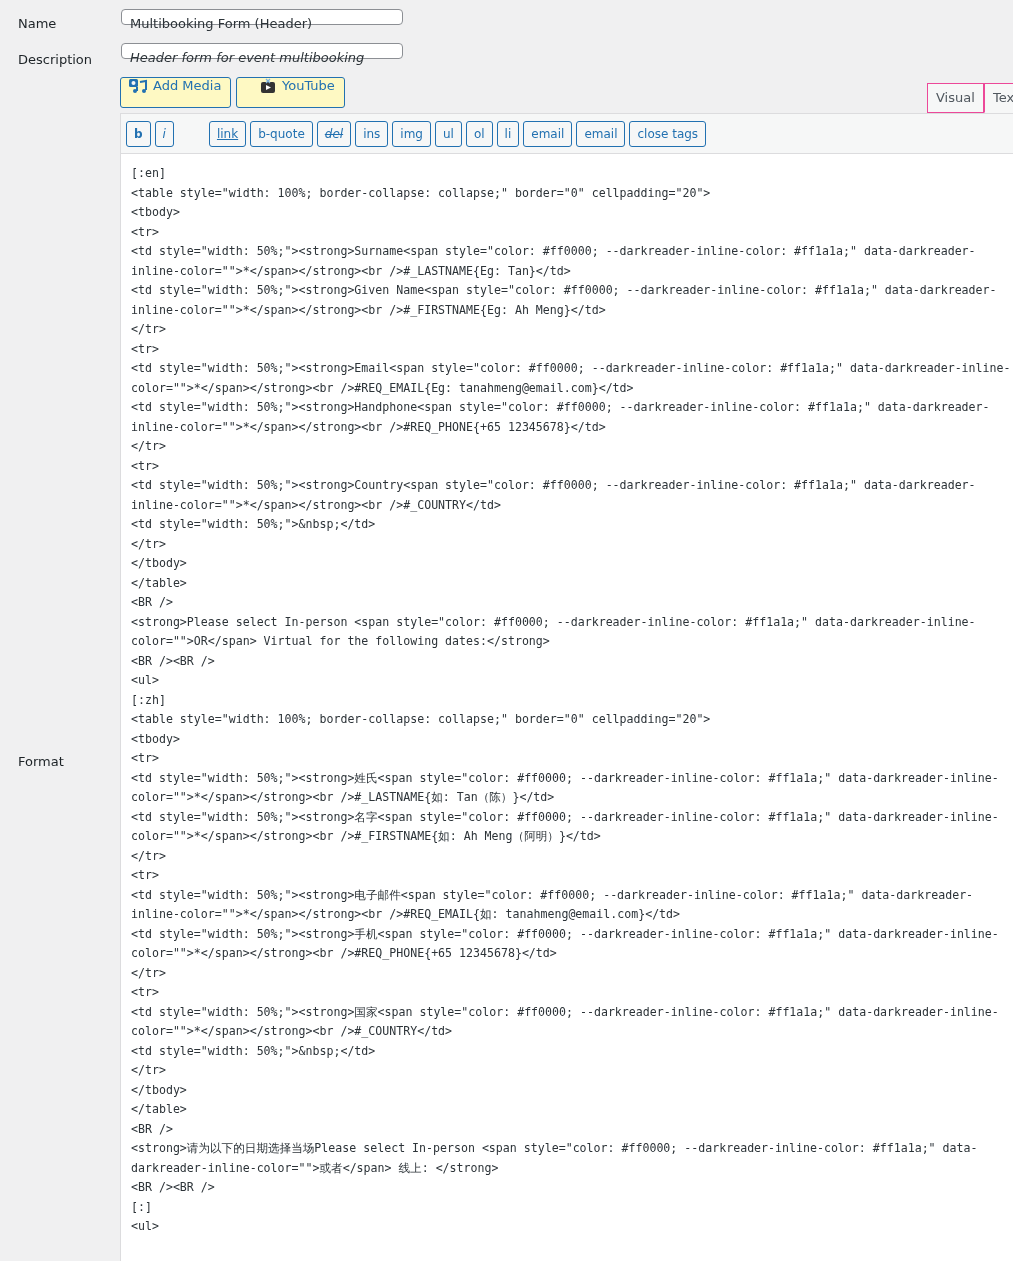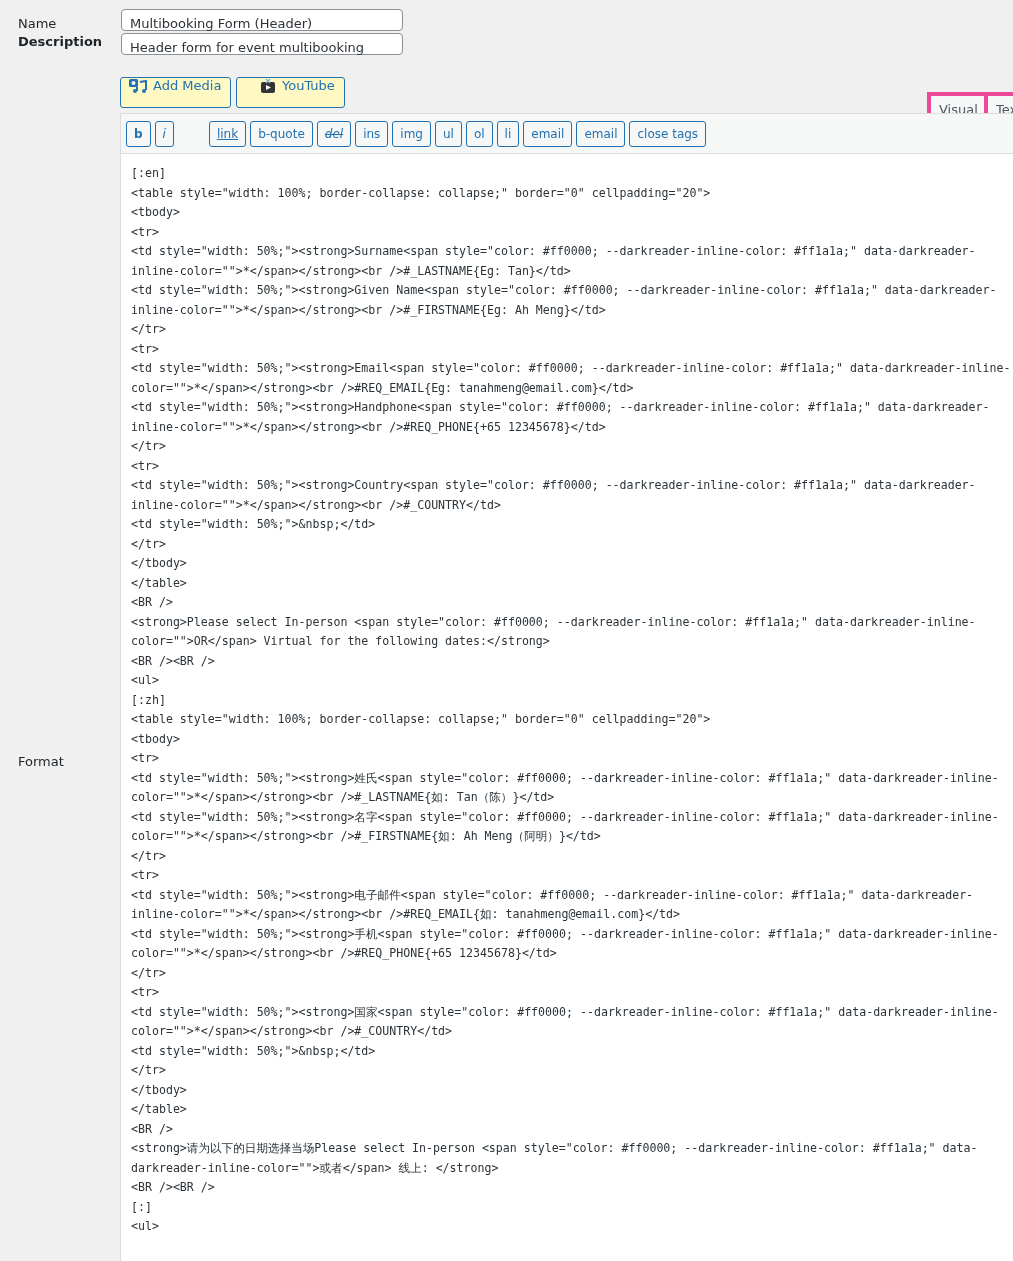--- a/index.html
+++ b/index.html
@@ -14,21 +14,21 @@
   .label {
     position: absolute;
     left: 18px;
     font-size: 13px;
     color: #1d2327;
   }
   .text-input {
     position: absolute;
     left: 121px;
     width: 282px;
-    height: 22px;
+    height: 16px;
     border: 1px solid #8c8f94;
     border-radius: 4px;
     background: #fff;
     font-family: "DejaVu Sans", "Liberation Sans", sans-serif;
     font-size: 13px;
     color: #2c3338;
     padding: 0 8px;
     line-height: 28px;
   }
   .media-btn {
@@ -41,23 +41,23 @@
     color: #2271b1;
     font-size: 13px;
     display: flex;
     align-items: flex-start;
     padding: 0 9px 0 8px;
     gap: 6px;
     cursor: pointer;
   }
   .tab {
     position: absolute;
-    top: 92px;
+    top: 83px;
     height: 30px;
-    border: 4px solid #ec4899;
+    border: 1px solid #ec4899;
     background: #f6f7f7;
     color: #50575e;
     font-size: 13px;
     line-height: 28px;
     padding: 0 8px;
     cursor: pointer;
   }
   .tab.active {
     background: #f6f7f7;
     border-bottom-color: #f6f7f7;
@@ -109,22 +109,22 @@
     height: 1110px;
   }
   .line { display: block; height: 19.5px; }
 </style>
 </head>
 <body>
 
 <div class="label" style="top:16px;">Name</div>
 <div class="text-input" style="top:9px;">Multibooking Form (Header)</div>
 
-<div class="label" style="top:34px;font-weight:bold;">Description</div>
-<div class="text-input" style="top:33px;">Header form for event multibooking</div>
+<div class="label" style="top:52px;">Description</div>
+<div class="text-input" style="top:43px;font-style:italic;">Header form for event multibooking</div>
 
 <div class="label" style="top:754px;">Format</div>
 
 <div class="media-btn" style="left:120px;">
   <span>
     <svg width="18" height="16" viewBox="0 0 18 16">
       <rect x="0" y="1" width="9" height="8" rx="1.5" fill="#2271b1"></rect>
       <circle cx="4.5" cy="5" r="2" fill="#f6f7f7"></circle>
       <path d="M11 4 L17 3 L17 12" stroke="#2271b1" stroke-width="2" fill="none"></path>
       <circle cx="15" cy="13" r="2" fill="#2271b1"></circle>

